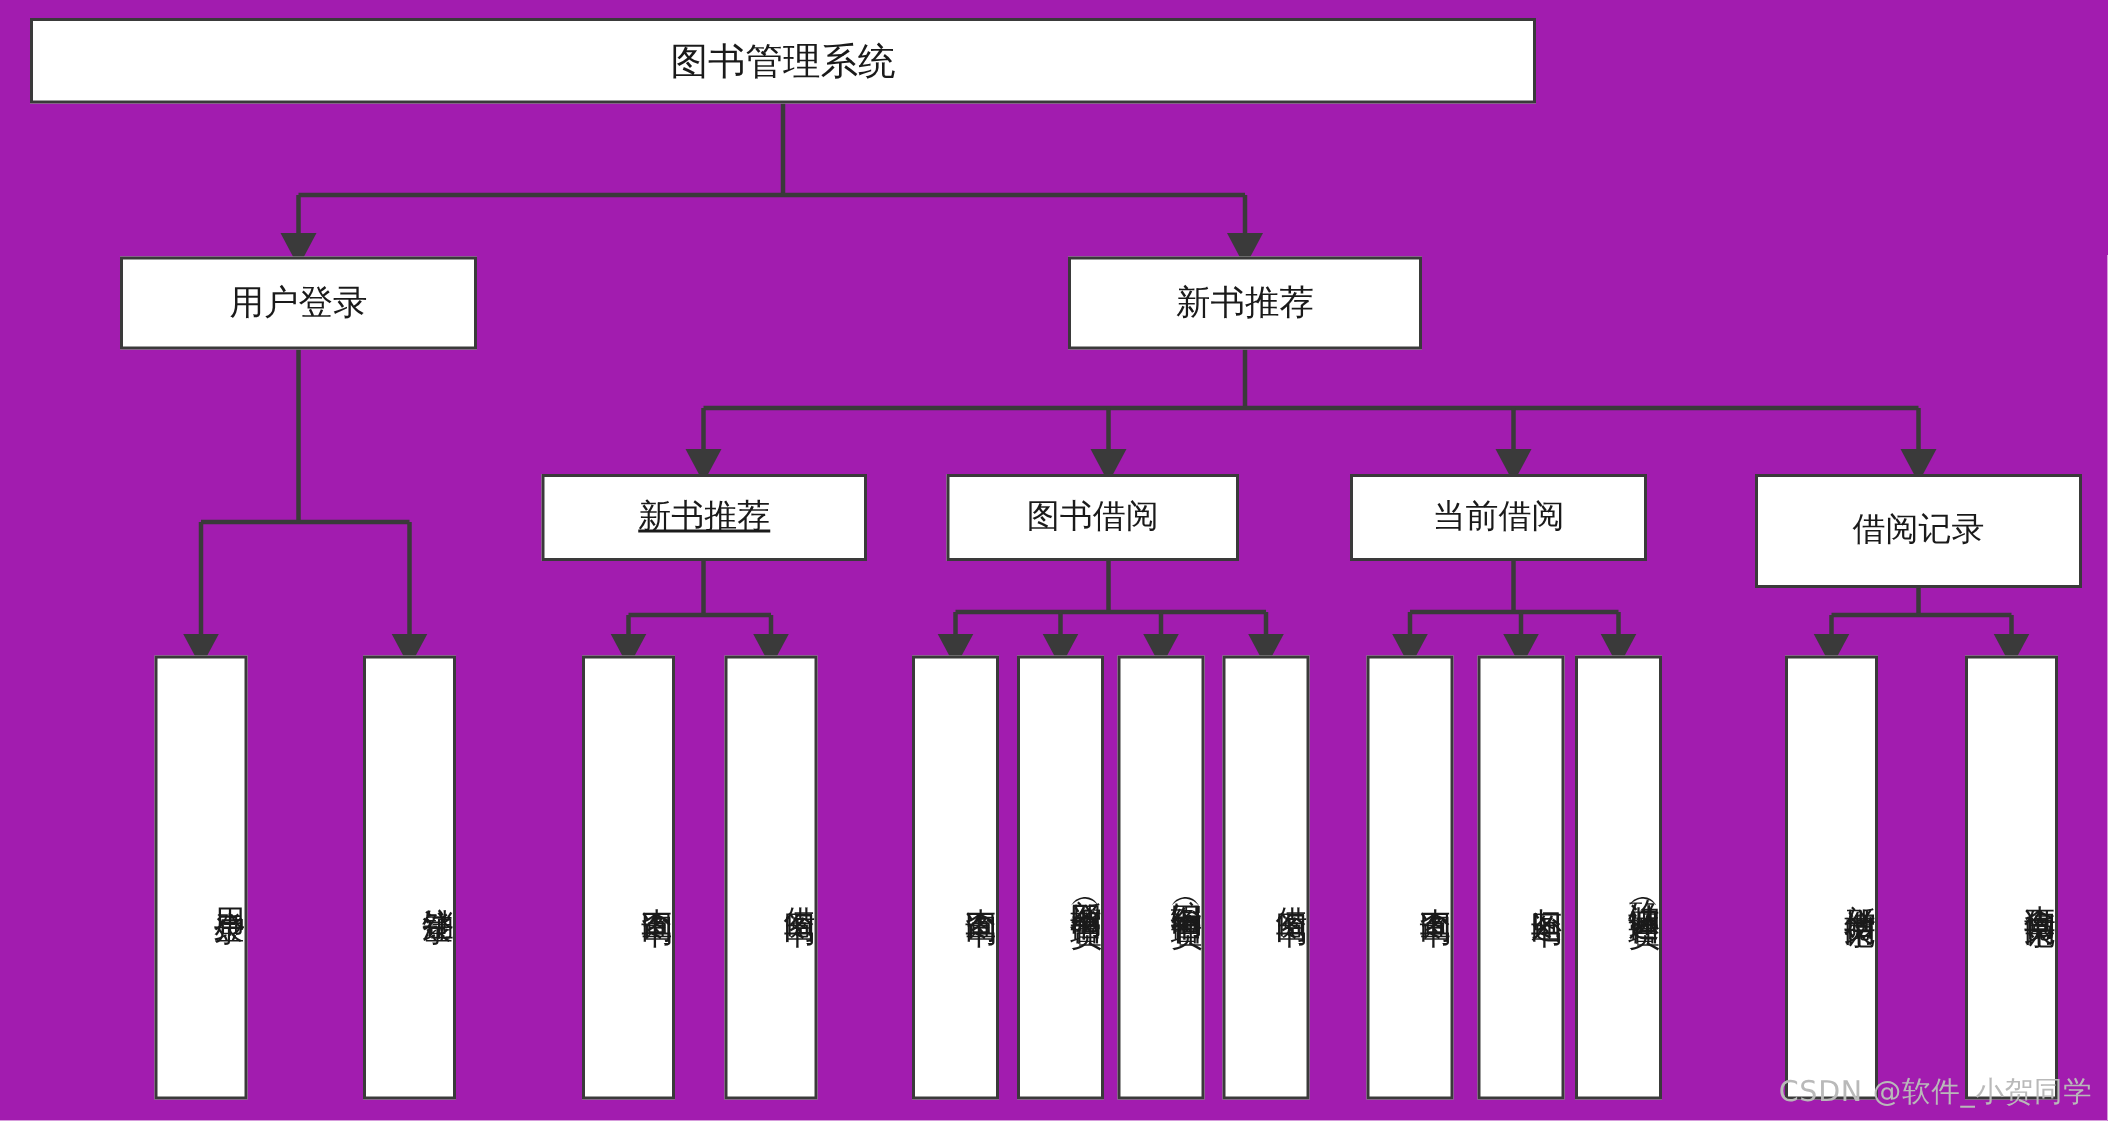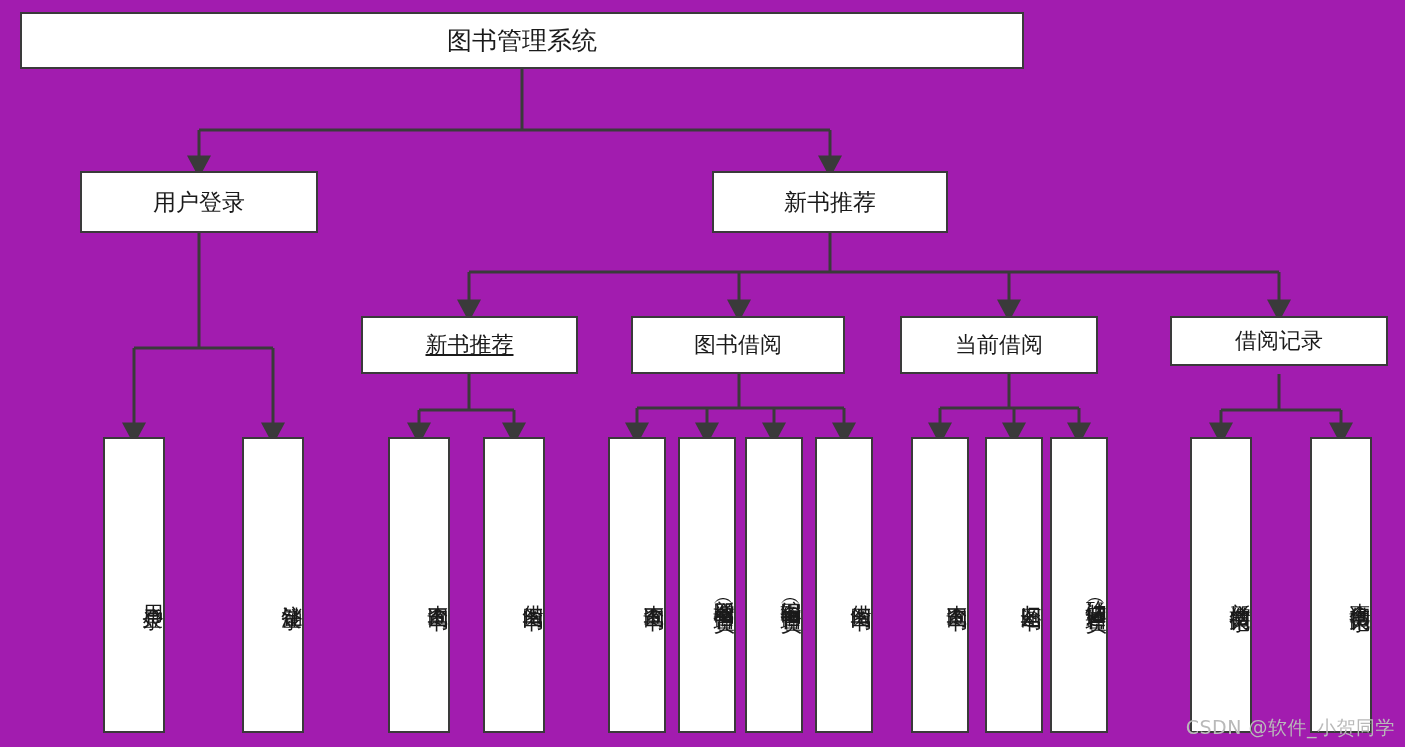--- a/index.html
+++ b/index.html
@@ -146,27 +146,27 @@
   <div class="node node-l2" id="node-l2-0" style="left: 80px; top: 171px; width: 238px; height: 62px;">
     <span>用户登录</span>
   </div>
   <div class="node node-l2" id="node-l2-1" style="left: 712px; top: 171px; width: 236px; height: 62px;">
     <span>新书推荐</span>
   </div>
 
   <div class="node node-l3" id="node-l3-0" style="left: 361px; top: 316px; width: 217px; height: 58px; text-decoration: underline;">
     <span>新书推荐</span>
   </div>
-  <div class="node node-l3" id="node-l3-1" style="left: 631px; top: 316px; width: 214px; height: 58px;">
+  <div class="node node-l3" id="node-l3-1" style="left: 631px; top: 316px; width: 195px; height: 58px;">
     <span>图书借阅</span>
   </div>
   <div class="node node-l3" id="node-l3-2" style="left: 900px; top: 316px; width: 198px; height: 58px;">
     <span>当前借阅</span>
   </div>
-  <div class="node node-l3" id="node-l3-3" style="left: 1170px; top: 316px; width: 218px; height: 50px;">
+  <div class="node node-l3" id="node-l3-3" style="left: 1170px; top: 316px; width: 218px; height: 76px;">
     <span>借阅记录</span>
   </div>
 
   <div class="node node-leaf" id="node-leaf-0" style="left: 103px; top: 437px; width: 62px; height: 296px;">
     <span>用户登录</span>
   </div>
   <div class="node node-leaf" id="node-leaf-1" style="left: 242px; top: 437px; width: 62px; height: 296px;">
     <span>注销登录</span>
   </div>
   <div class="node node-leaf" id="node-leaf-2" style="left: 388px; top: 437px; width: 62px; height: 296px;">

